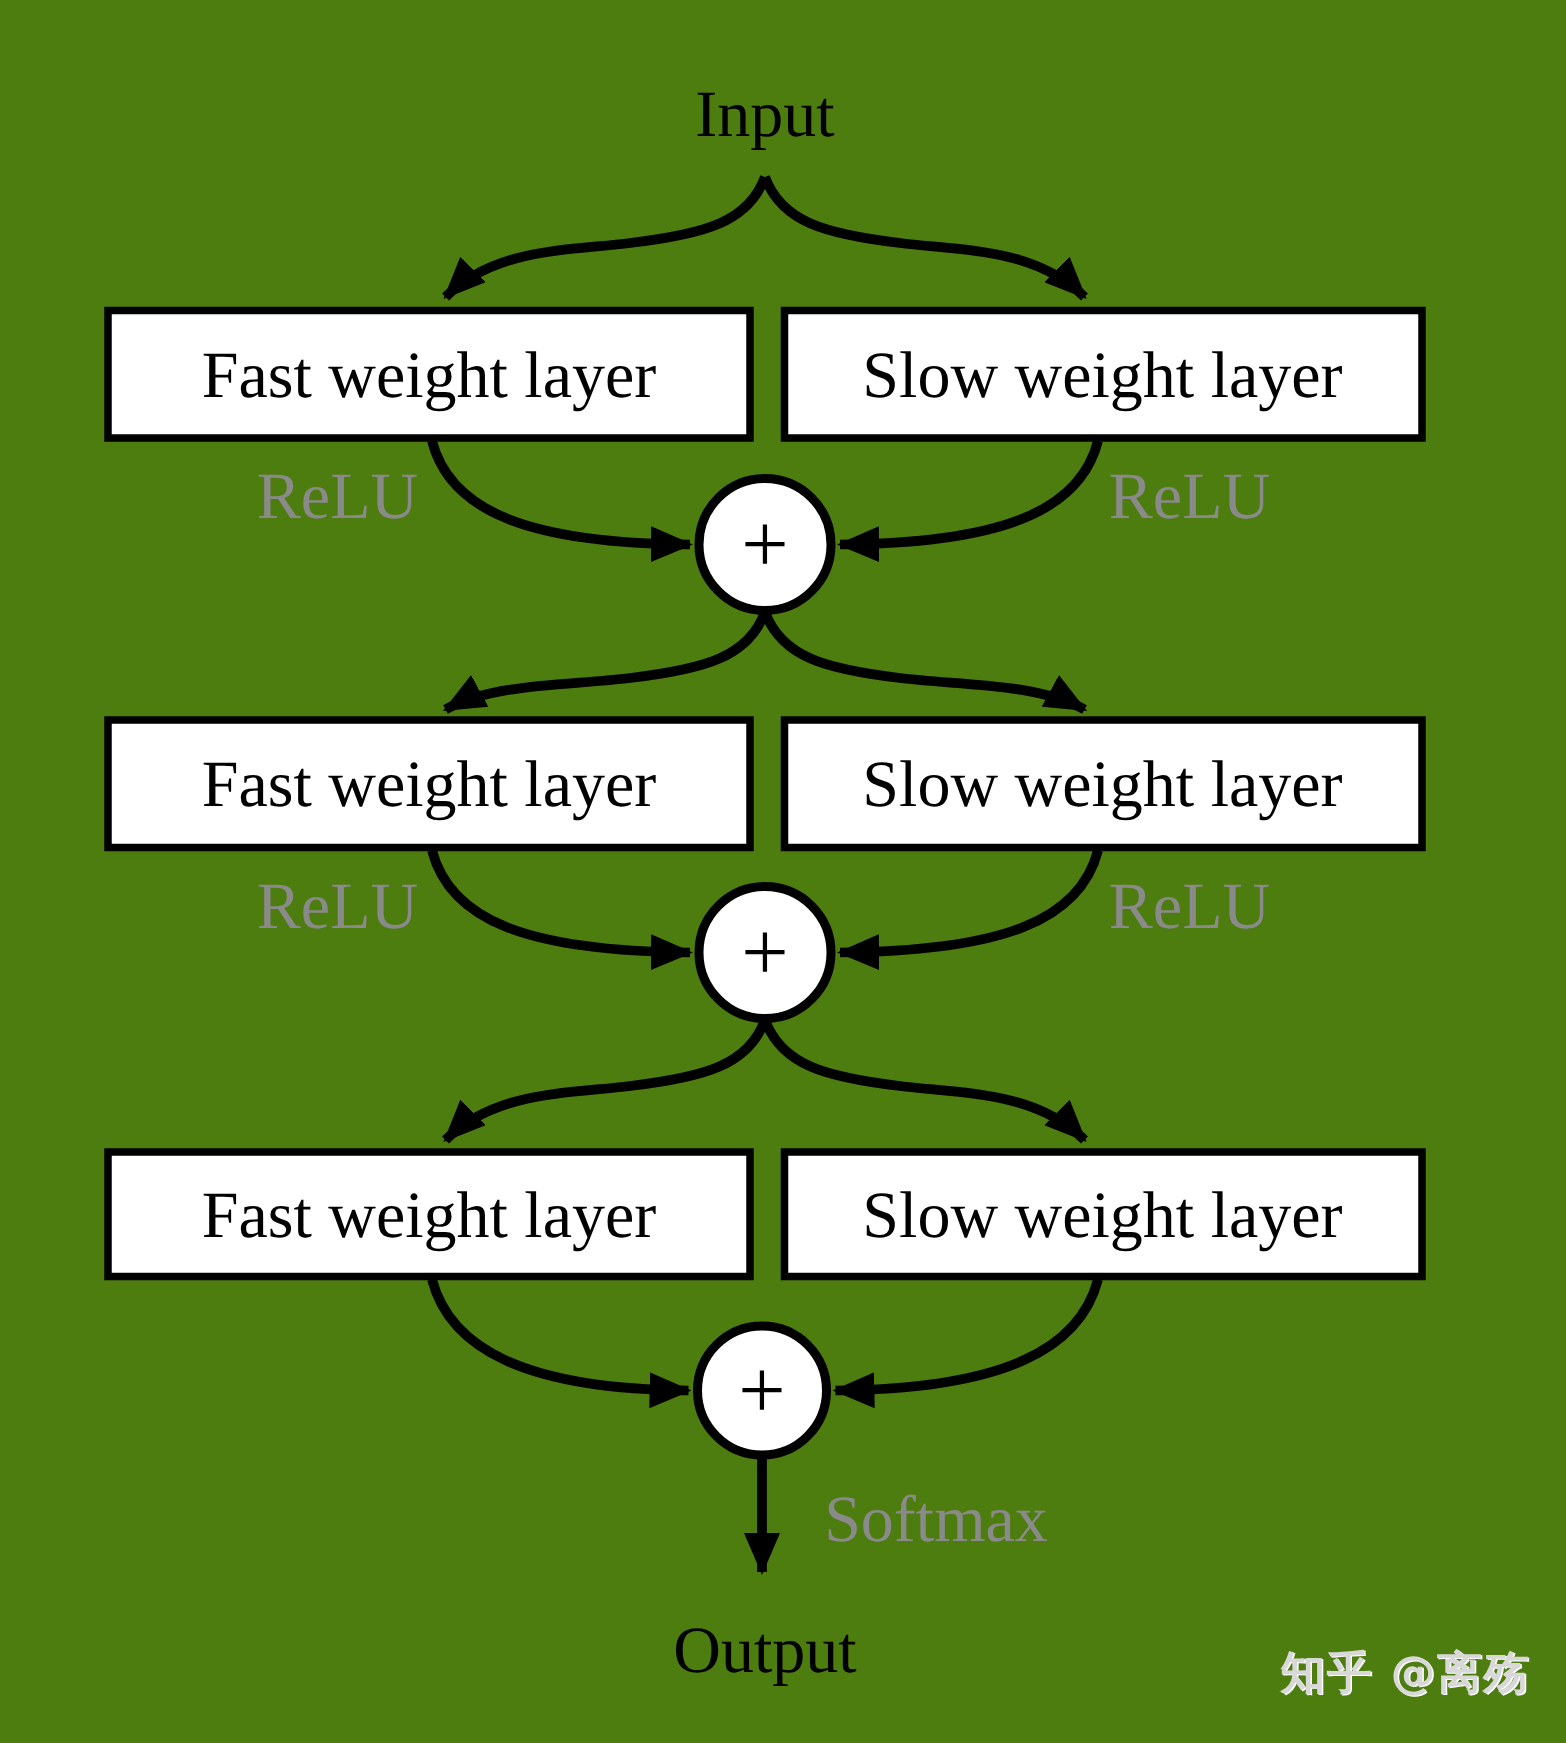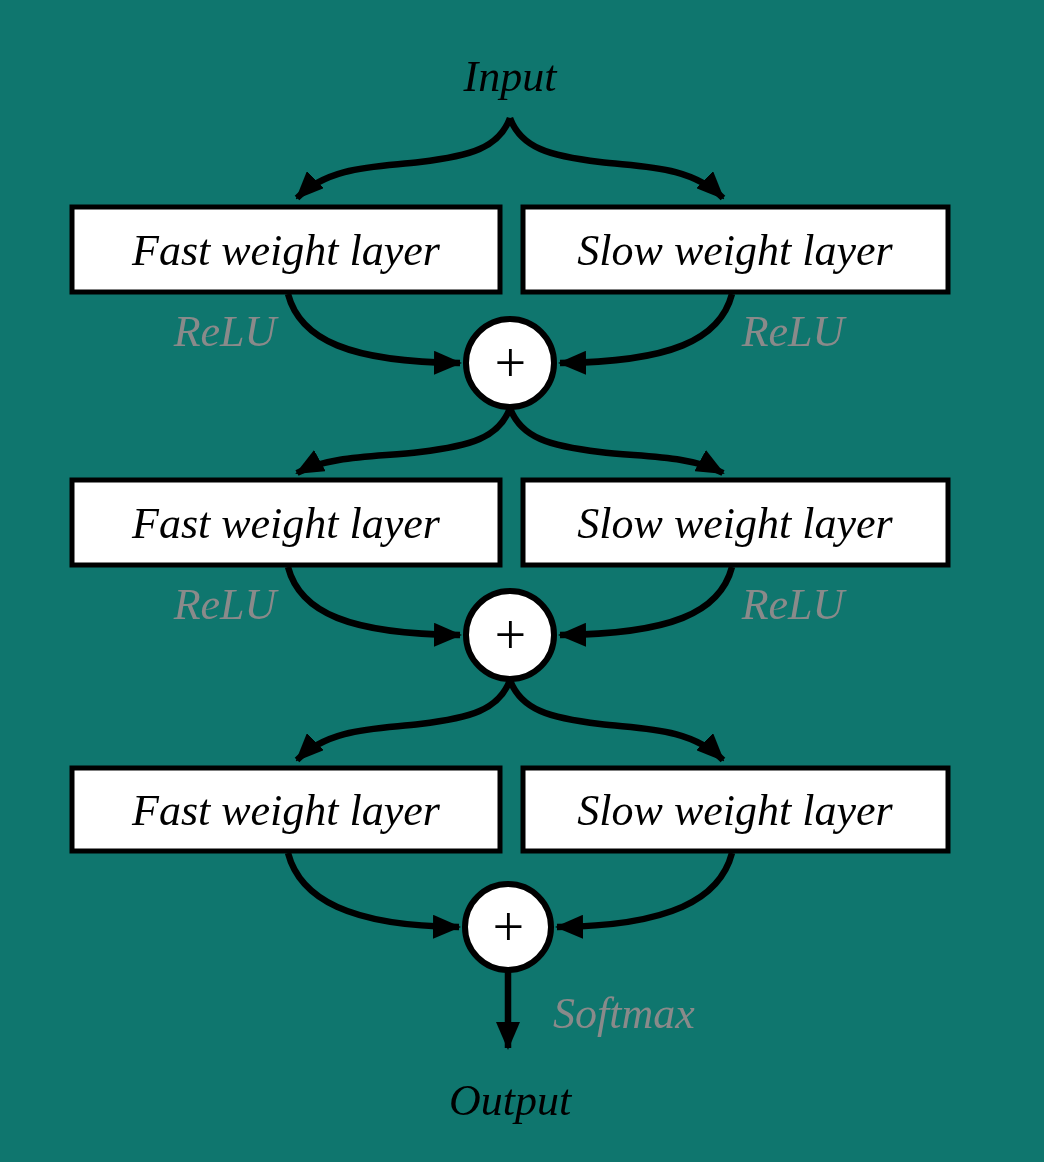--- a/index.html
+++ b/index.html
@@ -1,23 +1,22 @@
 <!DOCTYPE html>
 <html><head>
 <meta charset="utf-8">
 <style>
   html, body { margin: 0; padding: 0; background: #ffffff; }
   .stage {
     position: relative;
     width: 1044px;
     height: 1162px;
-    background: #0f766e;
+    background: #4d7c0f;
     overflow: hidden;
     font-family: "Liberation Serif", "DejaVu Serif", serif;
-    font-style: italic;
   }
   svg.diagram { position: absolute; left: 0; top: 0; }
   .edge { fill: none; stroke: #000000; stroke-width: 6.5; }
   .node-box { fill: #ffffff; stroke: #000000; stroke-width: 5; }
   .sum-circle { fill: #ffffff; stroke: #000000; stroke-width: 6; }
   .label-main { fill: #000000; font-size: 44px; text-anchor: middle; }
   .label-box { fill: #000000; font-size: 44px; text-anchor: middle; }
   .label-muted { fill: #8a8a8a; font-size: 44px; text-anchor: middle; }
   .label-plus { fill: #000000; font-size: 56px; text-anchor: middle; }
   .watermark {
@@ -90,13 +89,14 @@
       <path class="edge" marker-end="url(#arrow)" d="M732,853 C720,899 670,926 557,927"></path>
       <circle class="sum-circle" cx="508" cy="927" r="43"></circle>
       <text class="label-plus" x="508" y="927" dominant-baseline="central">+</text>
     </g>
 
     <path class="edge" marker-end="url(#arrow)" d="M508,971 L508,1048"></path>
     <text class="label-muted" x="624" y="1013" dominant-baseline="central">Softmax</text>
     <text class="label-main" x="510" y="1100" dominant-baseline="central">Output</text>
   </svg>
 
+  <div class="watermark">知乎 @离殇</div>
 </div>
 
 </body></html>

